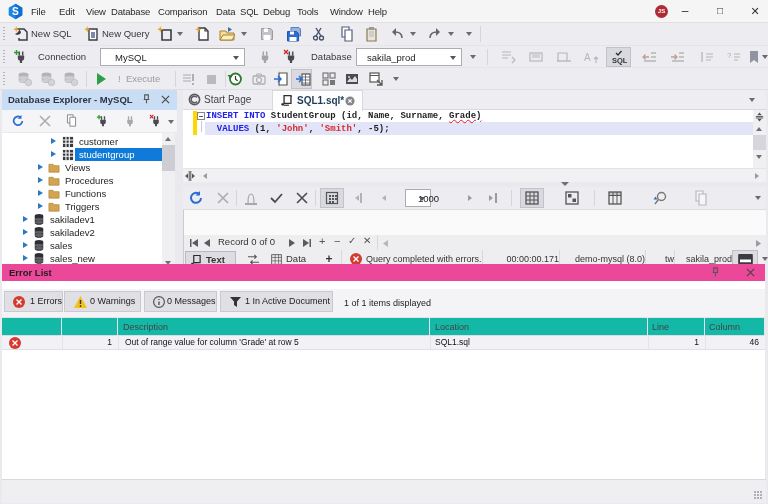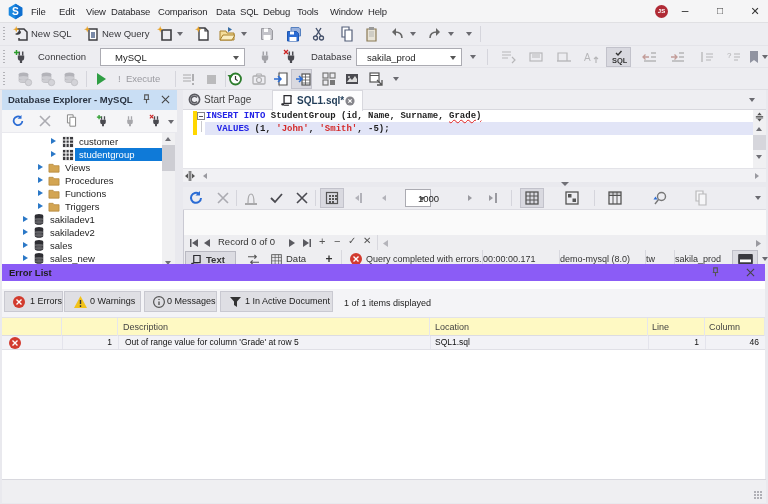--- a/index.html
+++ b/index.html
@@ -46,28 +46,28 @@
 #hl2{left:205px;top:122px;width:548px;height:13px;background:#e2e5f7;}
 #vscroll{left:753px;top:110px;width:13px;height:58px;background:#f0f0f2;}
 #hscroll{left:183px;top:168px;width:583px;height:14px;background:#f1f1f4;border-top:1px solid #e3e3e8;}
 #esplit{left:183px;top:182px;width:583px;height:5px;background:#e9e9ee;}
 
 #rtoolbar{left:183px;top:187px;width:583px;height:23px;background:#ededf1;border-bottom:1px solid #dcdce2;}
 #rempty{left:183px;top:210px;width:583px;height:25px;background:#fafafa;border-left:1px solid #c9c9d2;}
 #recnav{left:183px;top:235px;width:583px;height:15px;background:#eeeef1;border-left:1px solid #c9c9d2;font-size:9.5px;color:#333;}
 #doctabs{left:183px;top:250px;width:583px;height:18px;background:#eeeef1;border-left:1px solid #c9c9d2;}
 .dtab{position:absolute;top:1px;height:16px;line-height:16px;font-size:9.5px;color:#333;}
-.statseg{position:absolute;top:0;height:18px;line-height:18px;font-size:9px;color:#333;border-left:1px solid #d8d8de;text-align:left;}
+.statseg{position:absolute;top:0;height:18px;line-height:18px;font-size:9px;color:#333;border-left:1px solid #d8d8de;text-align:right;}
 
 #elist{left:2px;top:271px;width:763px;height:208px;background:#fff;border-top:1px solid #c9c9d2;}
-#ecap{left:2px;top:264px;width:763px;height:17px;background:#8b5cf6;font-weight:bold;font-size:9.5px;line-height:17px;color:#1e1e1e;}
+#ecap{left:2px;top:264px;width:763px;height:17px;background:#ec4899;font-weight:bold;font-size:9.5px;line-height:17px;color:#1e1e1e;}
 #efilter{left:2px;top:289px;width:763px;height:28px;background:#f4f4f7;}
 .fbtn{position:absolute;top:2px;height:21px;background:#dfdfe4;border:1px solid #c9c9d1;font-size:9px;color:#222;}
 .fbtn span{position:absolute;top:0;line-height:19px;white-space:nowrap;}
-#ehead{left:2px;top:317px;width:763px;height:19px;background:#fef9c3;border-top:1px solid #e2e2e8;border-bottom:1px solid #dcdce2;font-size:9px;color:#444;}
+#ehead{left:2px;top:317px;width:763px;height:19px;background:#14b8a6;border-top:1px solid #e2e2e8;border-bottom:1px solid #dcdce2;font-size:9px;color:#444;}
 .ecol{position:absolute;top:0;height:19px;line-height:18px;border-right:1px solid #e6e6ec;}
 #erow{left:2px;top:336px;width:763px;height:14px;background:#f2f2f6;border-bottom:1px solid #e0e0e6;font-size:8.5px;color:#111;}
 #erow div{line-height:13px;}
 
 #sbar{left:2px;top:479px;width:764px;height:24px;background:#efeff2;border-top:1px solid #d8d8de;}
 svg{display:block;}
 </style>
 </head>
 <body>
 

